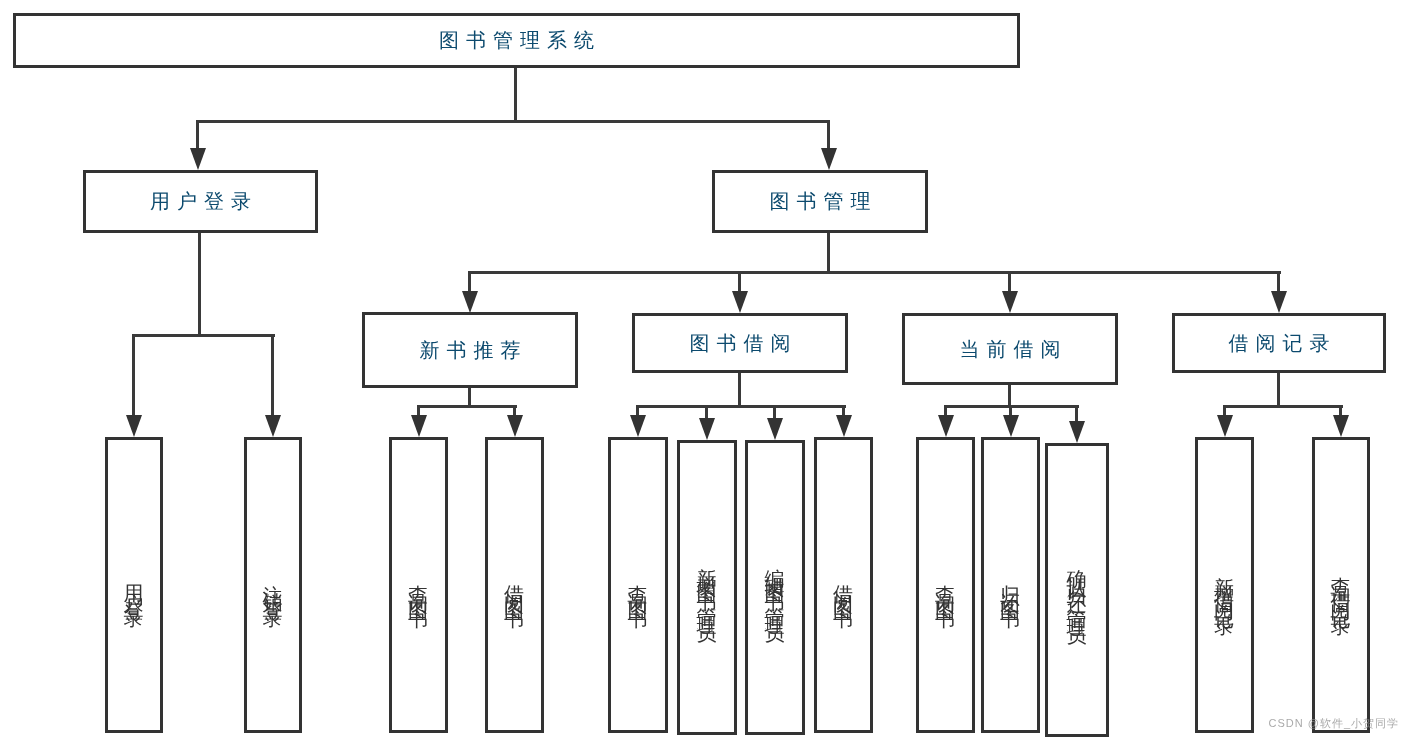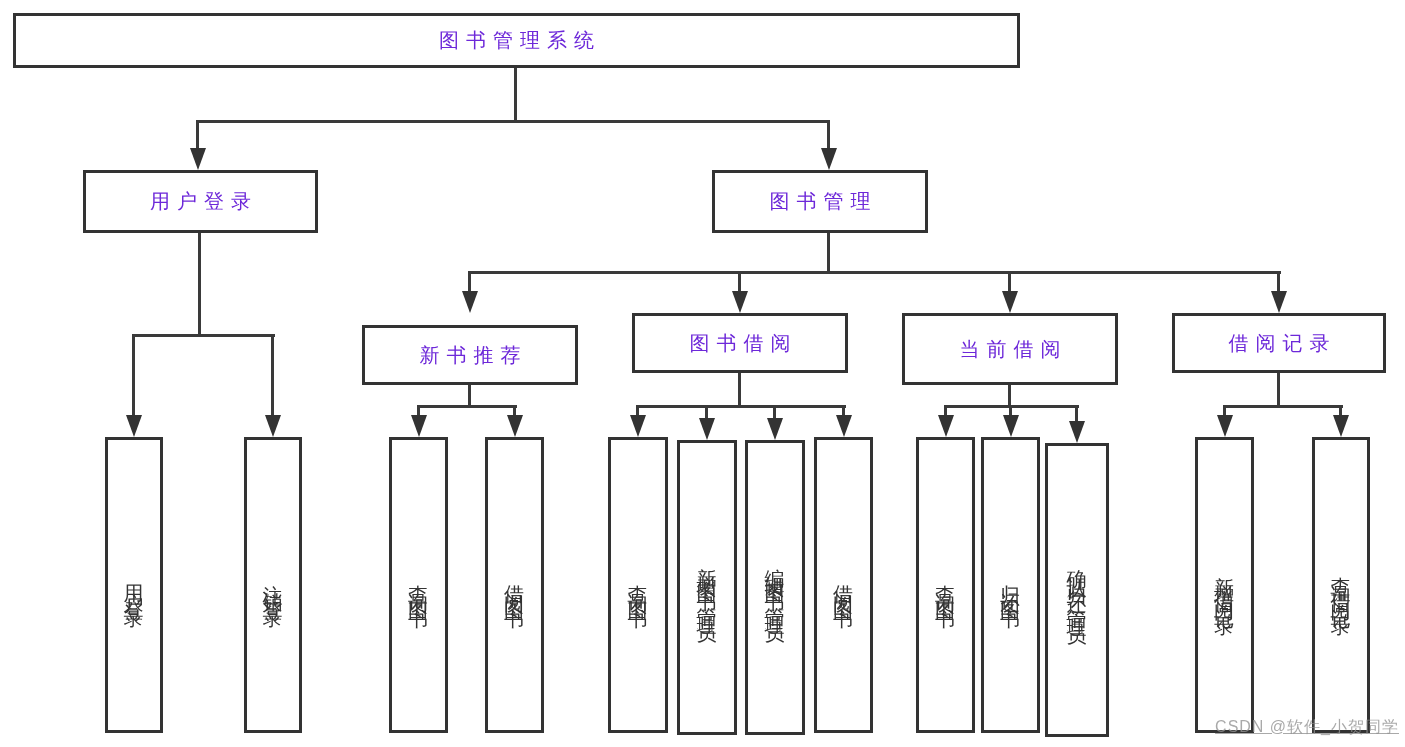--- a/index.html
+++ b/index.html
@@ -20,21 +20,21 @@
     display: flex;
     align-items: center;
     justify-content: center;
     z-index: 2;
   }
   .node.h span {
     font-size: 20px;
     letter-spacing: 7px;
     margin-left: 7px;
     white-space: nowrap;
-    color: #6d28d9;
+    color: #0c4a6e;
   }
   .node.v span {
     writing-mode: vertical-rl;
     text-orientation: mixed;
     font-size: 20px;
     letter-spacing: 8px;
     line-height: 1.1;
     color: #333333;
   }
   .vline { position: absolute; width: 3px;  background: #3a3a3a; z-index: 1; }
@@ -43,27 +43,26 @@
     position: absolute;
     width: 0; height: 0;
     border-left: 8px solid transparent;
     border-right: 8px solid transparent;
     border-top: 22px solid #333333;
     z-index: 1;
   }
   .watermark {
     position: absolute;
     right: 6px;
-    bottom: 9px;
-    font-size: 16px;
+    bottom: 16px;
+    font-size: 11px;
     letter-spacing: 1px;
     color: rgba(148,148,148,0.8);
     z-index: 5;
     white-space: nowrap;
-    text-decoration: underline;
   }
 </style>
 </head>
 <body>
 
 <div id="stage">
 
   <div class="vline" style="left:514px;top:68px;height:54px"></div>
   <div class="hline" style="left:196px;top:120px;width:634px"></div>
   <div class="vline" style="left:196px;top:120px;height:32px"></div>
@@ -127,21 +126,21 @@
     <span>图书管理系统</span>
   </div>
 
   <div class="node h" style="left:83px;top:170px;width:235px;height:63px">
     <span>用户登录</span>
   </div>
   <div class="node h" style="left:712px;top:170px;width:216px;height:63px">
     <span>图书管理</span>
   </div>
 
-  <div class="node h" style="left:362px;top:325px;width:216px;height:60px">
+  <div class="node h" style="left:362px;top:312px;width:216px;height:76px">
     <span>新书推荐</span>
   </div>
   <div class="node h" style="left:632px;top:313px;width:216px;height:60px">
     <span>图书借阅</span>
   </div>
   <div class="node h" style="left:902px;top:313px;width:216px;height:72px">
     <span>当前借阅</span>
   </div>
   <div class="node h" style="left:1172px;top:313px;width:214px;height:60px">
     <span>借阅记录</span>

